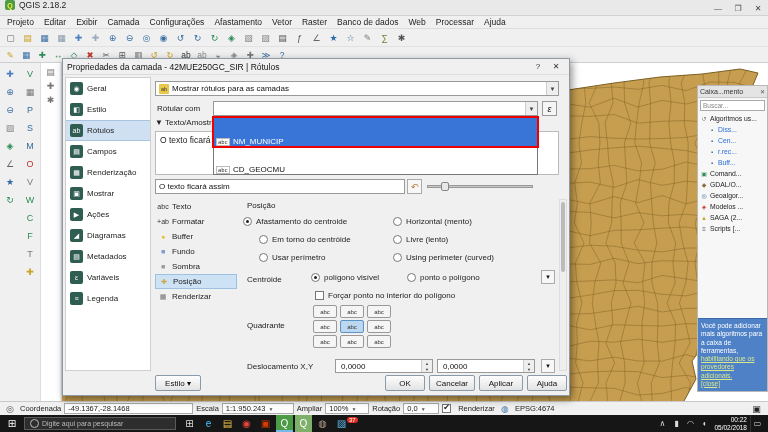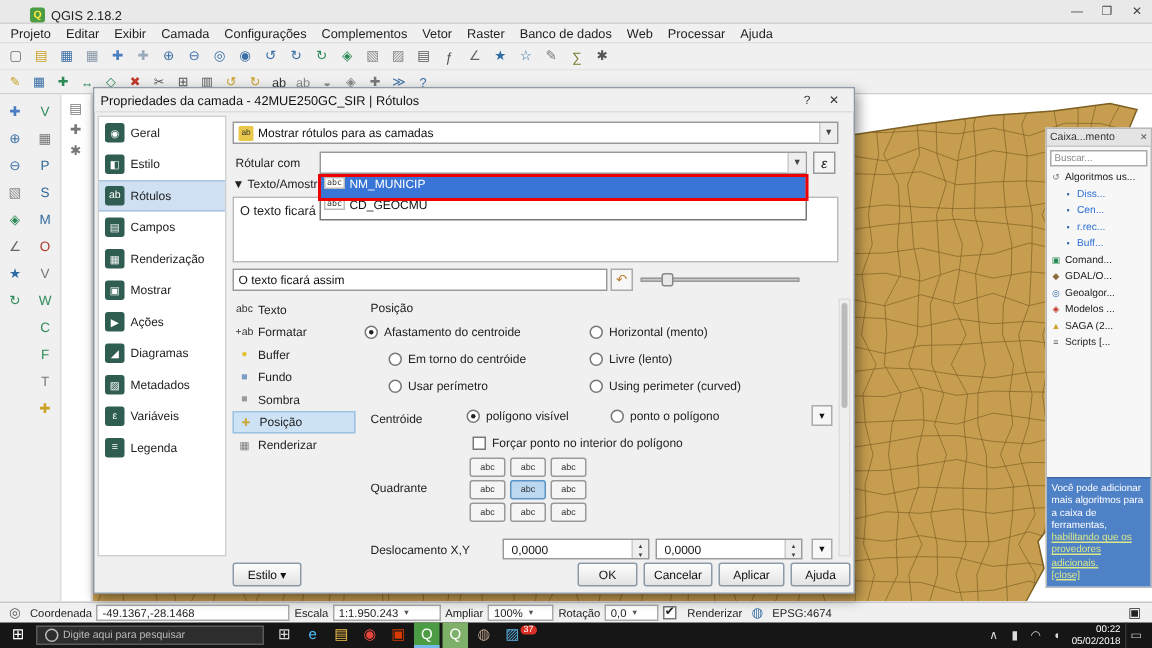--- a/index.html
+++ b/index.html
@@ -1,20 +1,20 @@
 <!DOCTYPE html>
 <html><head>
 <meta charset="utf-8">
 <style>
 *{margin:0;padding:0;box-sizing:border-box}
 body{font-family:"Liberation Sans","DejaVu Sans",sans-serif;background:#444}
 #screen{position:relative;width:768px;height:432px;background:#fff;overflow:hidden;font-size:9px;color:#111}
 .abs{position:absolute}
 
-.titlebar{position:absolute;left:0;top:0;width:768px;height:16px;background:#e9e9e9;border-bottom:1px solid #d2d2d2;display:flex;align-items:flex-end;padding-left:20px}
+.titlebar{position:absolute;left:0;top:0;width:768px;height:16px;background:#e9e9e9;border-bottom:1px solid #d2d2d2;display:flex;align-items:flex-start;padding-left:5px}
 .appicon{width:10px;height:10px;background:#4c9b45;color:#ffec3d;font-size:7px;font-weight:bold;display:inline-flex;align-items:center;justify-content:center;border-radius:2px;margin-right:4px}
 .title-text{font-size:8.5px;color:#222}
 .wbtns{margin-left:auto;display:flex;height:16px}
 .wbtn{width:20px;height:16px;display:flex;align-items:center;justify-content:center;font-size:8px;color:#444}
 .menubar{position:absolute;left:0;top:16px;width:768px;height:13px;background:#f0f0f0;border-bottom:1px solid #ddd;display:flex;align-items:center;padding-left:2px}
 .menu-item{padding:0 5px;font-size:8.5px;color:#222}
 .tb{position:absolute;left:0;width:768px;background:#f0f0f0;display:flex;align-items:center;padding-left:2px}
 .tb1{top:29px;height:18px;border-bottom:1px solid #e2e2e2}
 .tb2{top:47px;height:16px;border-bottom:1px solid #cfcfcf}
 .ticon{width:15px;height:15px;display:inline-flex;align-items:center;justify-content:center;font-size:9px;margin:0 1px;border-radius:2px;flex:none}
@@ -47,21 +47,21 @@
 .dlg-nav{position:absolute;left:2px;top:18px;width:86px;height:294px;background:#fff;border:1px solid #cfcfcf;overflow:hidden}
 .ditem{height:21px;display:flex;align-items:center;padding-left:4px}
 .ditem.sel{background:#cfe0f2;border-top:1px solid #a8c4de;border-bottom:1px solid #a8c4de}
 .dicn{width:13px;height:13px;background:#2f5d52;color:#fff;font-size:7px;display:inline-flex;align-items:center;justify-content:center;border-radius:2px;margin-right:4px;flex:none}
 .dlbl{font-size:8px;color:#222;white-space:nowrap}
 .combo{background:#fff;border:1px solid #999;display:flex;align-items:center;font-size:8px;color:#111}
 .combo .arrow{margin-left:auto;width:12px;text-align:center;color:#444;font-size:6px;border-left:1px solid #ccc;align-self:stretch;display:flex;align-items:center;justify-content:center;background:#eee}
 .tagicn{width:10px;height:10px;background:#e8c84a;color:#333;font-size:5.5px;display:inline-flex;align-items:center;justify-content:center;margin:0 3px;border-radius:1px;flex:none}
 .epsbtn{position:absolute;width:15px;height:15px;border:1px solid #999;background:#f5f5f5;font-size:9px;display:flex;align-items:center;justify-content:center;font-style:italic}
 .ddlist{position:absolute;background:#fff;border:1px solid #777;z-index:30}
-.ddrow{height:14px;display:flex;align-items:flex-start;font-size:8px;padding-left:2px}
+.ddrow{height:28px;display:flex;align-items:flex-end;font-size:8px;padding-left:2px}
 .ddrow .fld{font-family:"DejaVu Sans Mono",monospace;font-size:5.5px;border:1px solid #bbb;background:#fff;color:#333;padding:0 1px;margin-right:3px}
 .ddrow.sel{background:#3875d7;color:#fff;outline:2px solid #e00;outline-offset:0px}
 .ddrow.sel .fld{color:#333}
 .grouphdr{position:absolute;font-size:8px;color:#222}
 .preview{position:absolute;background:#fff;border:1px solid #bbb}
 .preview .ptxt{position:absolute;left:4px;top:3px;font-size:8.5px;color:#222}
 .pinput{position:absolute;background:#fff;border:1px solid #999;font-size:8px;display:flex;align-items:center;padding-left:3px}
 .iconbtn{position:absolute;border:1px solid #aaa;background:#f7f7f7;display:flex;align-items:center;justify-content:center}
 .slider{position:absolute;height:15px;display:flex;align-items:center}
 .slider .track{height:3px;background:#c8c8c8;border:1px solid #999;width:100%}
@@ -116,21 +116,21 @@
       <span class="wbtn">✕</span>
     </div>
   </div>
 
   <div class="menubar">
     <span class="menu-item">Projeto</span>
     <span class="menu-item">Editar</span>
     <span class="menu-item">Exibir</span>
     <span class="menu-item">Camada</span>
     <span class="menu-item">Configurações</span>
-    <span class="menu-item">Complementos</span>
+    <span class="menu-item">Afastamento</span>
     <span class="menu-item">Vetor</span>
     <span class="menu-item">Raster</span>
     <span class="menu-item">Banco de dados</span>
     <span class="menu-item">Web</span>
     <span class="menu-item">Processar</span>
     <span class="menu-item">Ajuda</span>
   </div>
 
   <div class="tb tb1">
       <span class="ticon" style="color: rgb(102, 102, 102);">▢</span>

